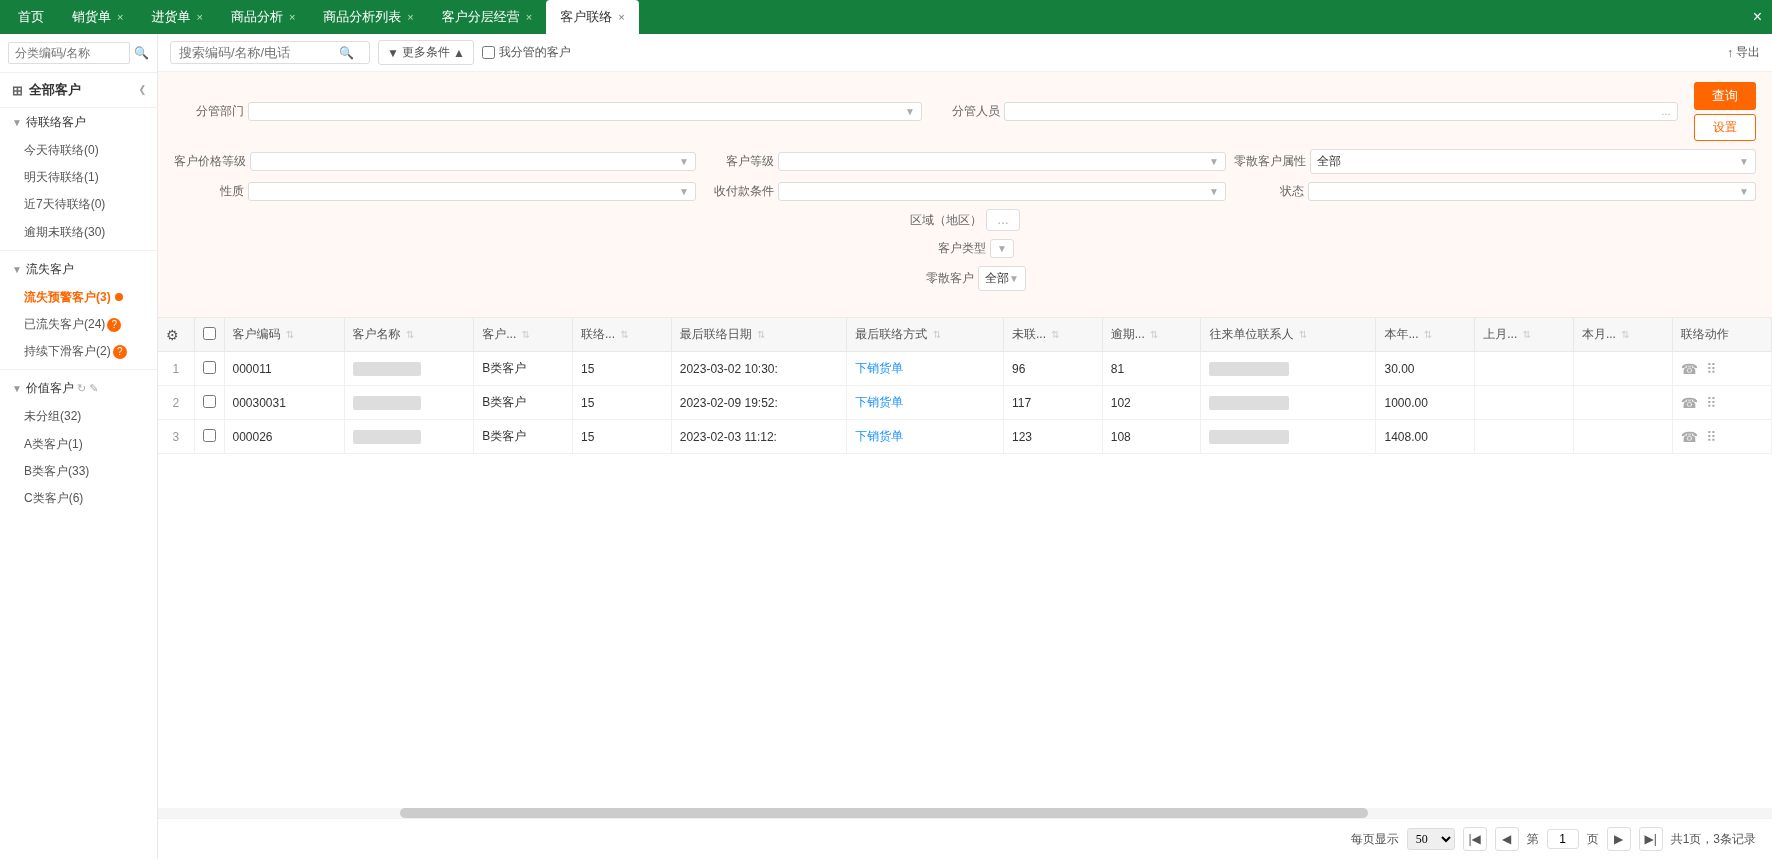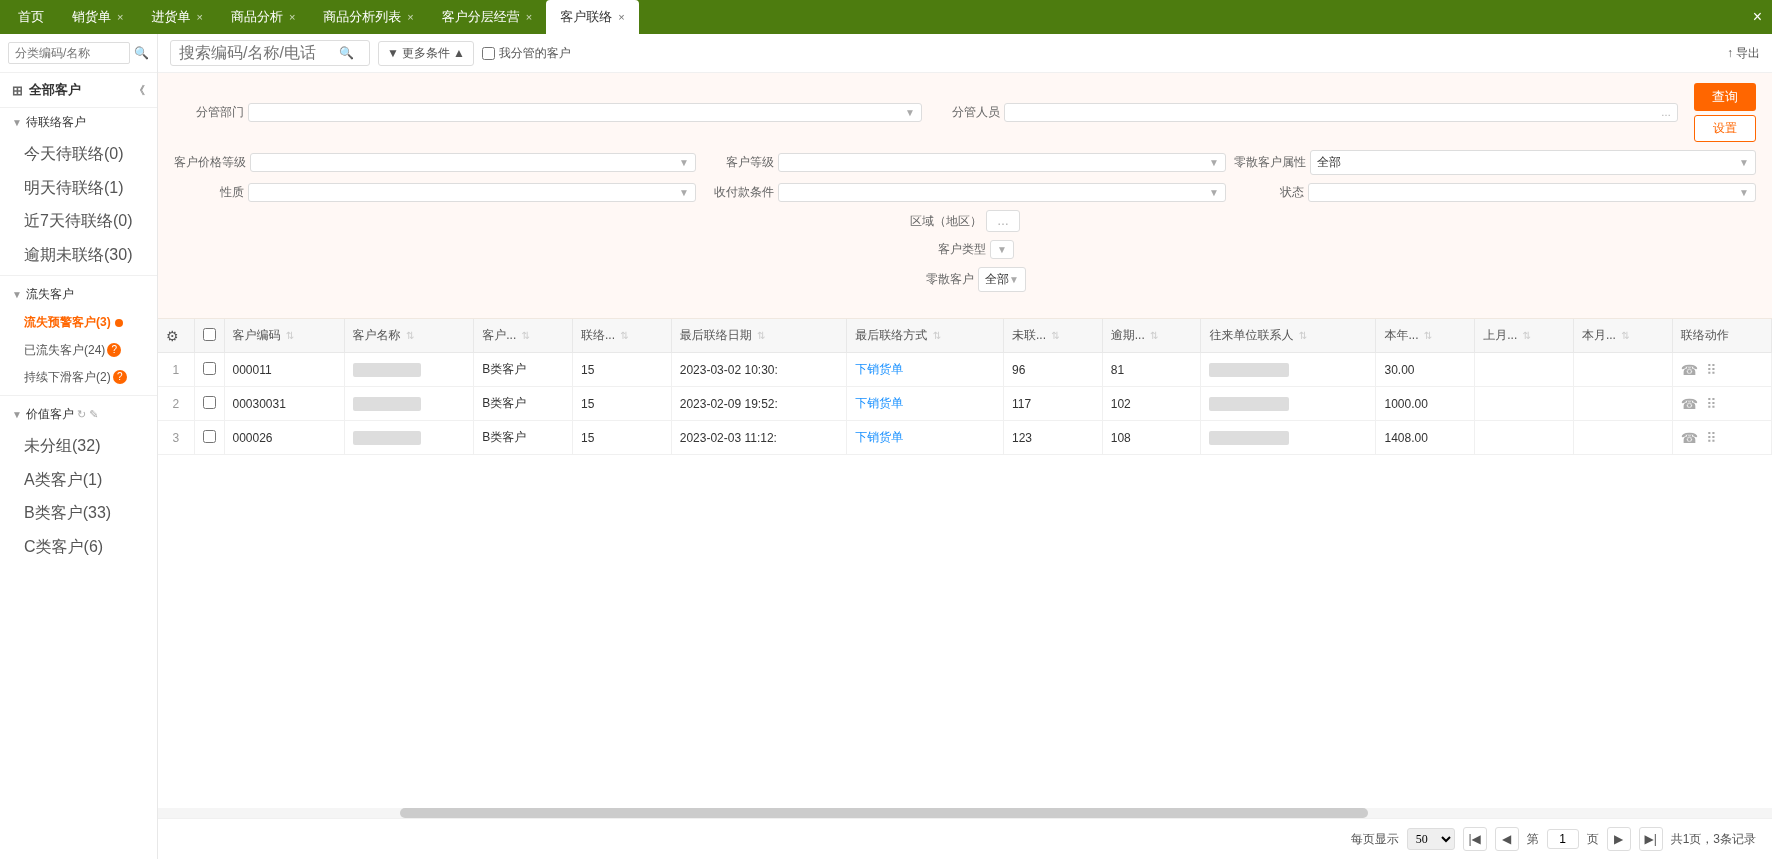--- a/index.html
+++ b/index.html
@@ -2,21 +2,21 @@
 <html><head>
   <meta charset="utf-8">
   <style>
     * { box-sizing: border-box; margin: 0; padding: 0; }
     body { font-family: 'Microsoft YaHei', Arial, sans-serif; font-size: 12px; background: #f5f5f5; color: #333; }
 
     
     .tab-bar {
       display: flex;
       align-items: center;
-      background: #4d7c0f;
+      background: #15803d;
       height: 34px;
       padding: 0 4px;
       position: relative;
     }
     .tab-item {
       display: flex;
       align-items: center;
       padding: 0 14px;
       height: 34px;
       color: #fff;
@@ -110,21 +110,21 @@
     }
     .sidebar-section-title .arrow {
       color: #999;
       margin-right: 4px;
       font-size: 10px;
     }
     .sidebar-item {
       padding: 4px 12px 4px 24px;
       color: #555;
       cursor: pointer;
-      font-size: 16px;
+      font-size: 12px;
       line-height: 1.6;
     }
     .sidebar-section-divider {
       height: 1px;
       background: #f0f0f0;
       margin: 4px 0;
     }
     .sidebar-item-with-icon {
       display: flex;
       align-items: center;
@@ -507,21 +507,21 @@
     <div class="sidebar-item">未分组(32)</div>
     <div class="sidebar-item">A类客户(1)</div>
     <div class="sidebar-item">B类客户(33)</div>
     <div class="sidebar-item">C类客户(6)</div>
   </div>
 
   <div class="content-area">
 
     <div class="filter-bar">
       <div class="filter-search-box">
-        <input type="text" style="border: none; outline: none; font-size: 16px; width: 160px;" placeholder="搜索编码/名称/电话">
+        <input type="text" style="border: none; outline: none; font-size: 13px; width: 160px;" placeholder="搜索编码/名称/电话">
         <span class="search-btn">🔍</span>
       </div>
       <div class="filter-more-btn">
         <span>▼</span>
         <span>更多条件</span>
         <span>▲</span>
       </div>
       <div class="filter-checkbox-label">
         <input type="checkbox" style="">
         <span>我分管的客户</span>

